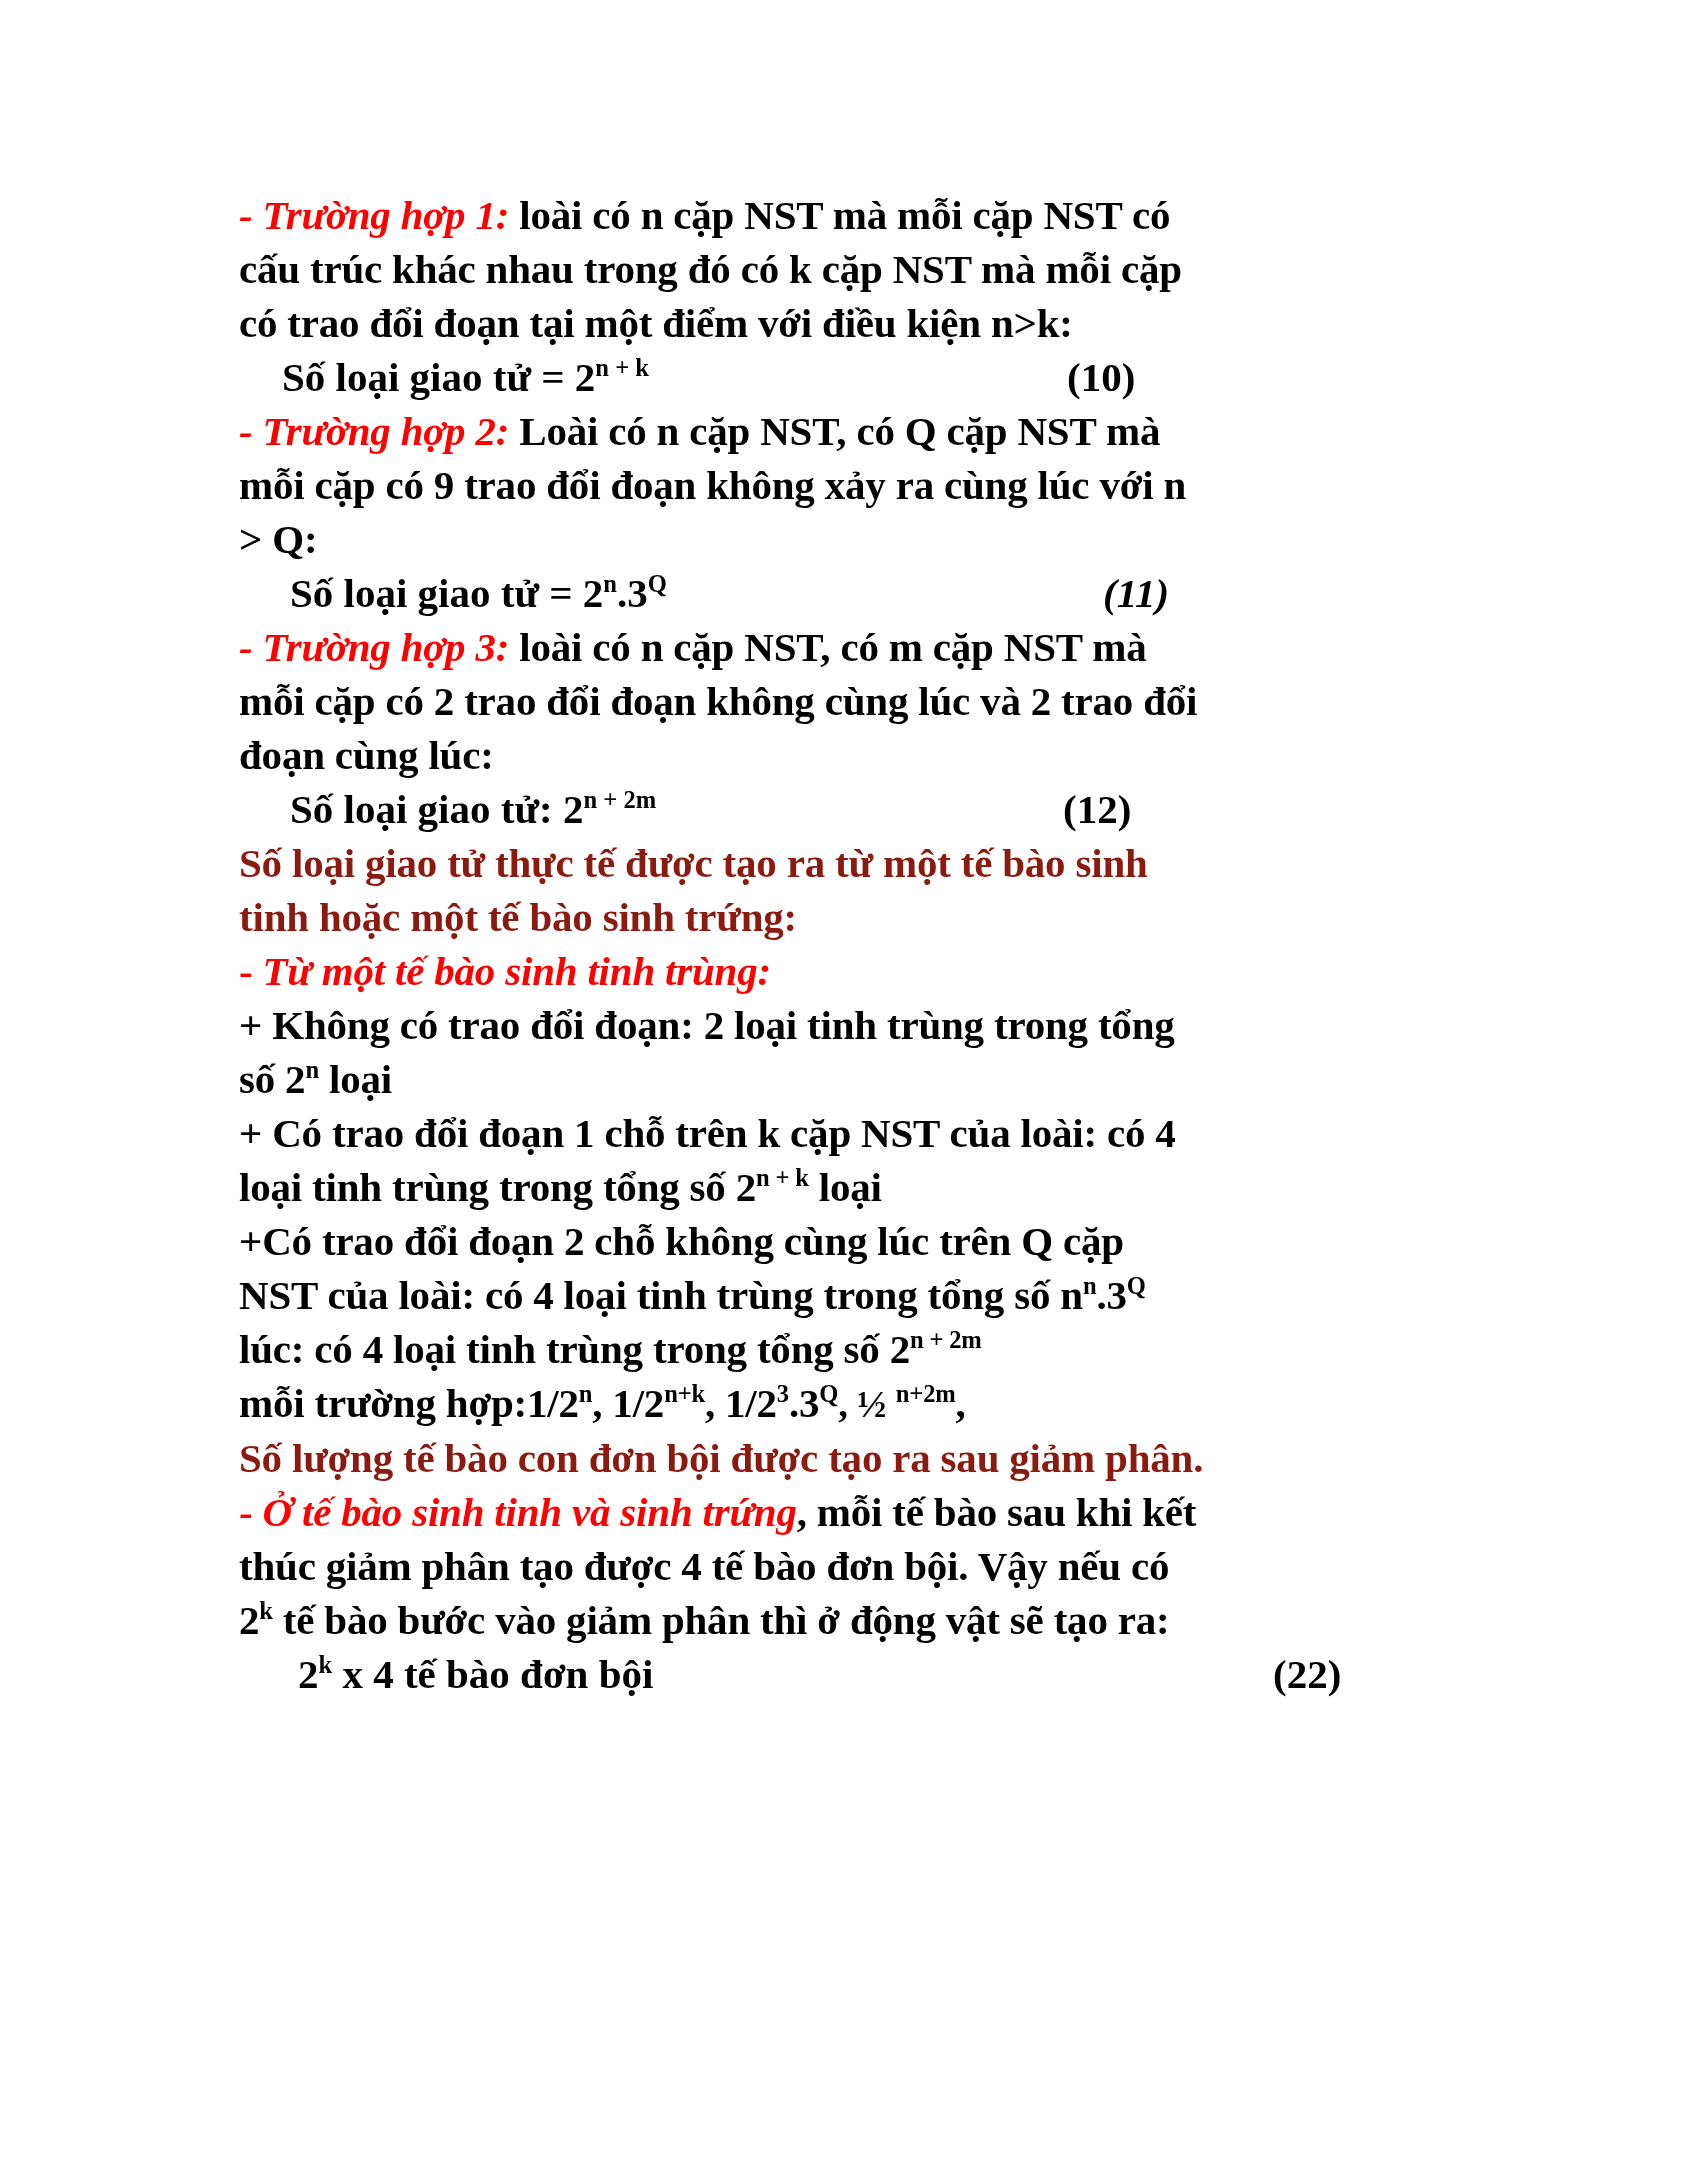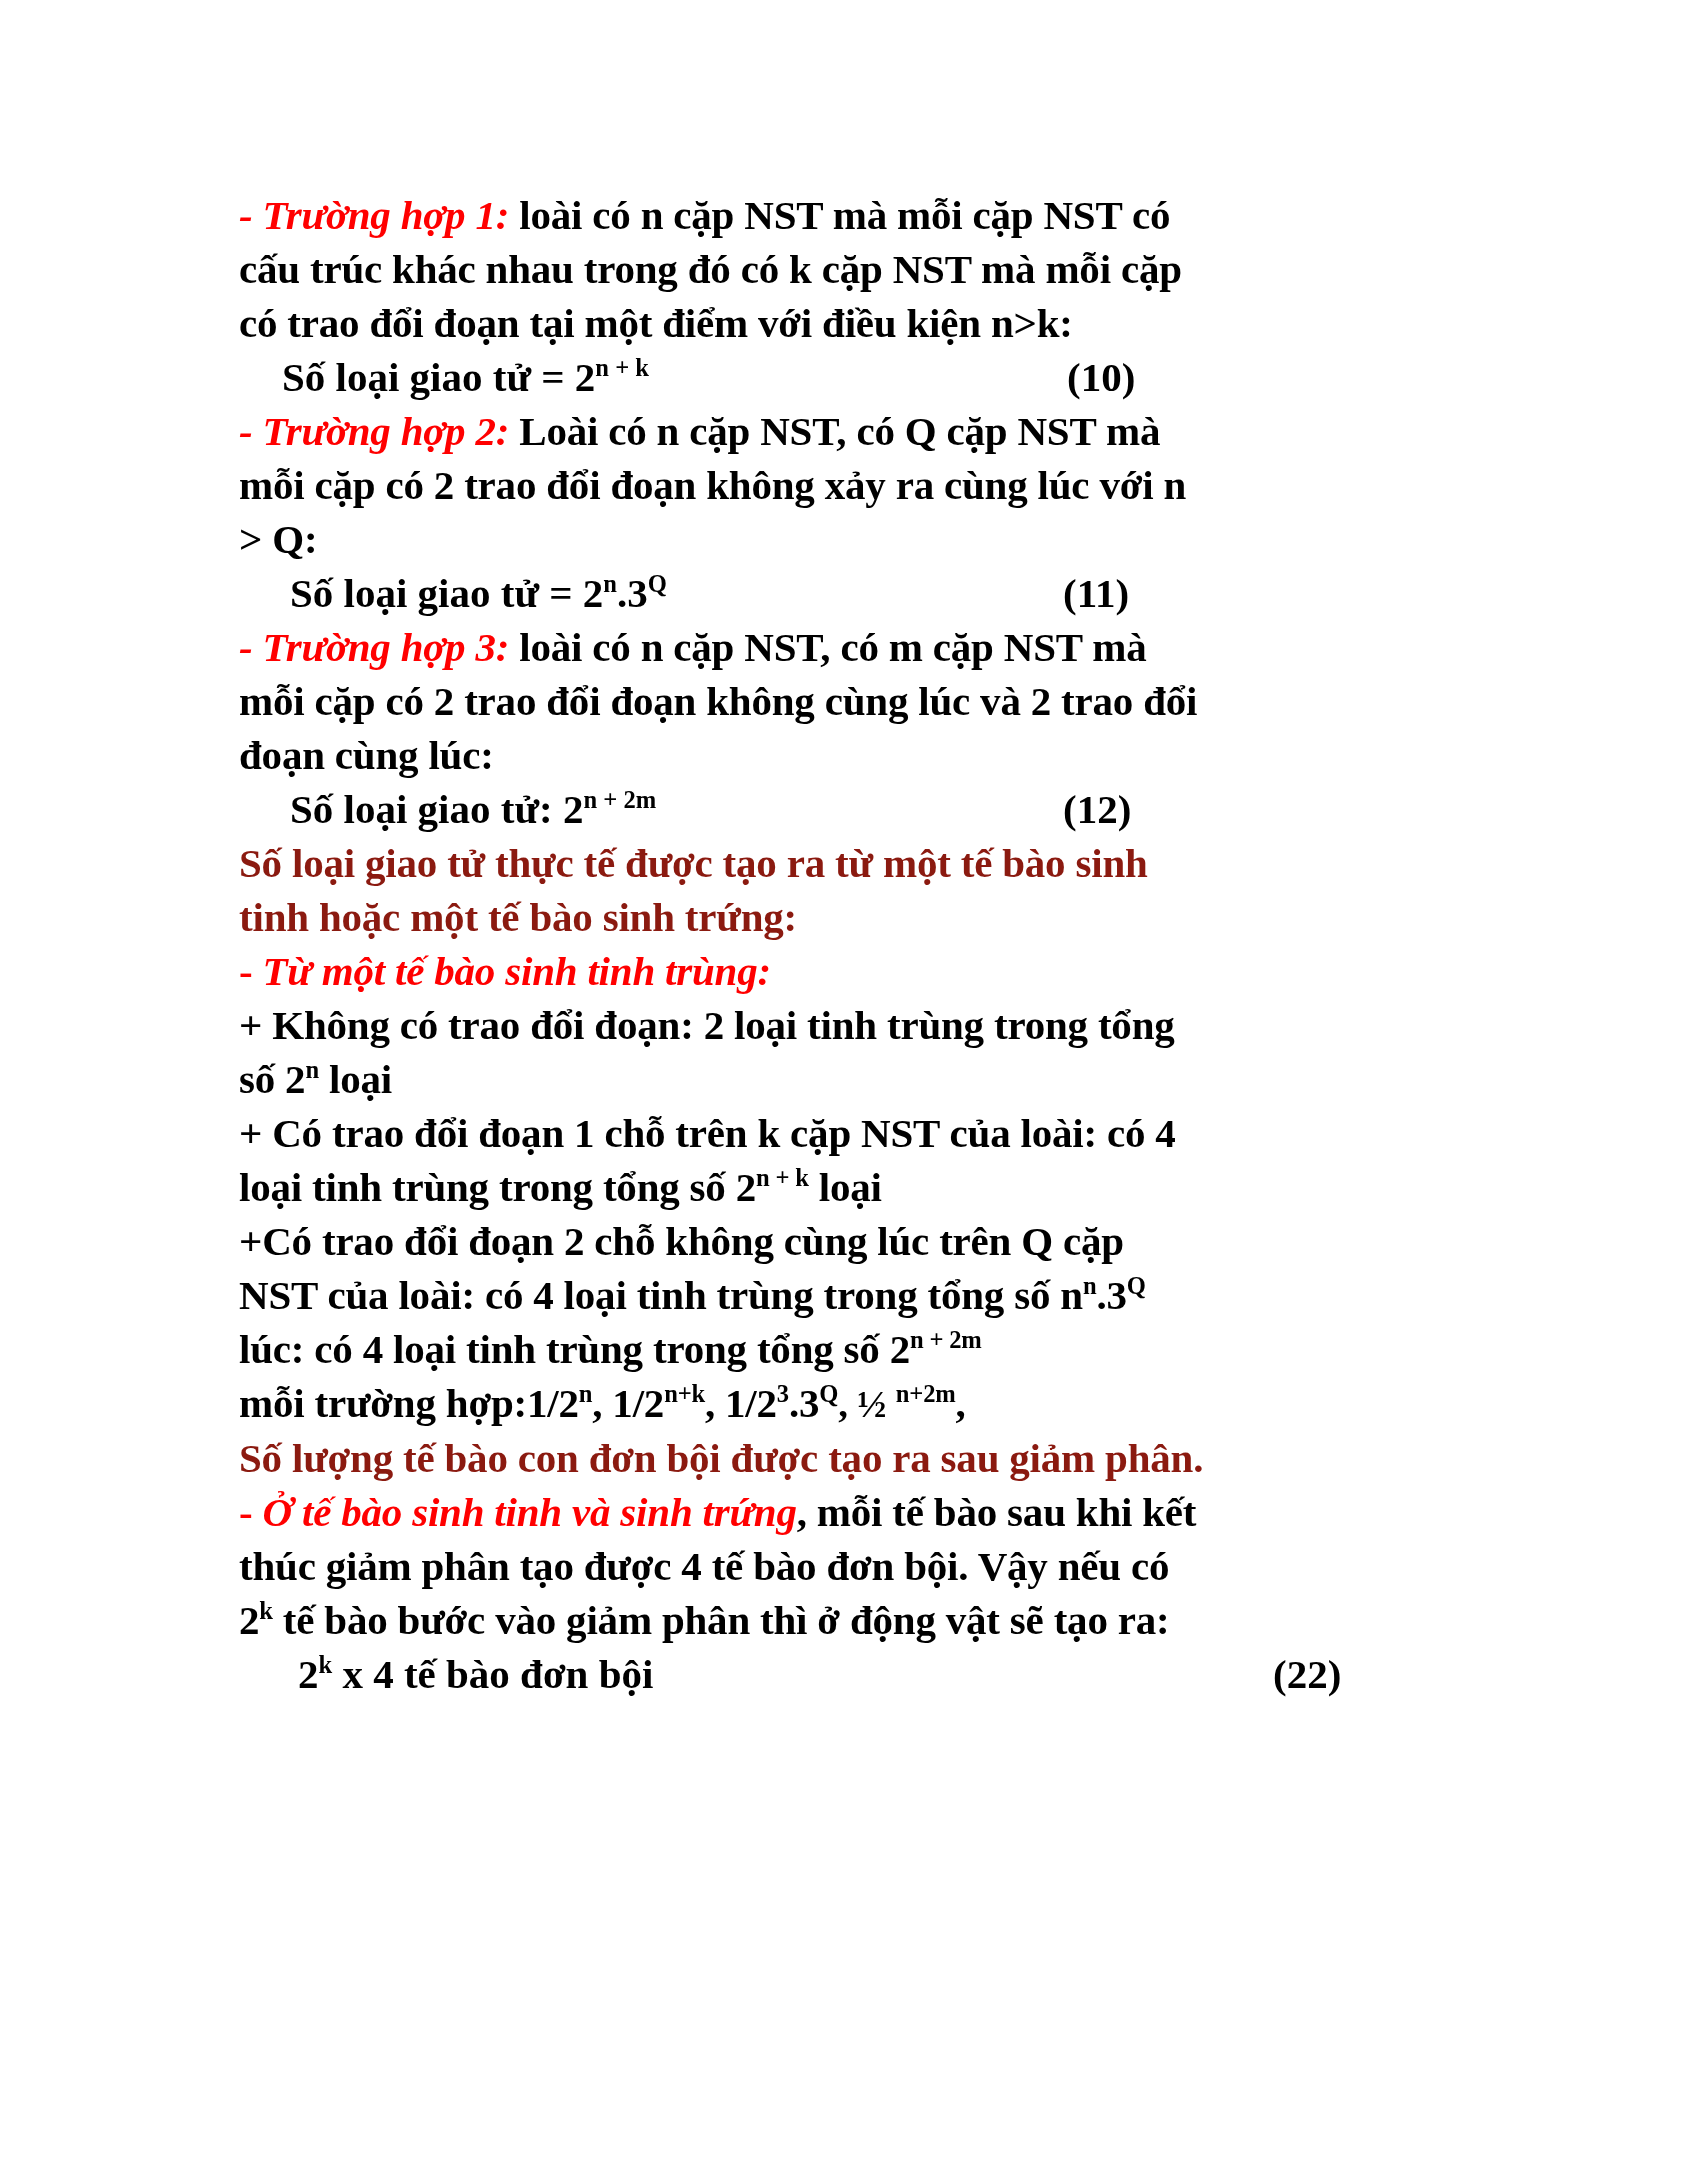--- a/index.html
+++ b/index.html
@@ -91,25 +91,25 @@
     <div class="line">cấu trúc khác nhau trong đó có k cặp NST mà mỗi cặp</div>
     <div class="line">có trao đổi đoạn tại một điểm với điều kiện n&gt;k:</div>
     <div class="formula indent1">
       <span>Số loại giao tử = 2</span><sup>n + k</sup>
       <span class="eqnum" style="left:828px;">(10)</span>
     </div>
 
     <div class="line">
       <span class="red-it">- Trường hợp 2:</span><span class="blk"> Loài có n cặp NST, có Q cặp NST mà</span>
     </div>
-    <div class="line">mỗi cặp có 2 trao đổi đoạn không xảy ra cùng lúc với n</div>
+    <div class="line">mỗi cặp có 9 trao đổi đoạn không xảy ra cùng lúc với n</div>
     <div class="line">&gt; Q:</div>
     <div class="formula indent2">
       <span>Số loại giao tử = 2</span><sup>n</sup><span>.3</span><sup>Q</sup>
-      <span class="eqnum" style="left:824px;">(11)</span>
+      <span class="eqnum" style="left:864px;font-style:italic;">(11)</span>
     </div>
 
     <div class="line">
       <span class="red-it">- Trường hợp 3:</span><span class="blk"> loài có n cặp NST, có m cặp NST mà</span>
     </div>
     <div class="line">mỗi cặp có 2 trao đổi đoạn không cùng lúc và 2 trao đổi</div>
     <div class="line">đoạn cùng lúc:</div>
     <div class="formula indent2">
       <span>Số loại giao tử: 2</span><sup>n + 2m</sup>
       <span class="eqnum" style="left:824px;">(12)</span>

